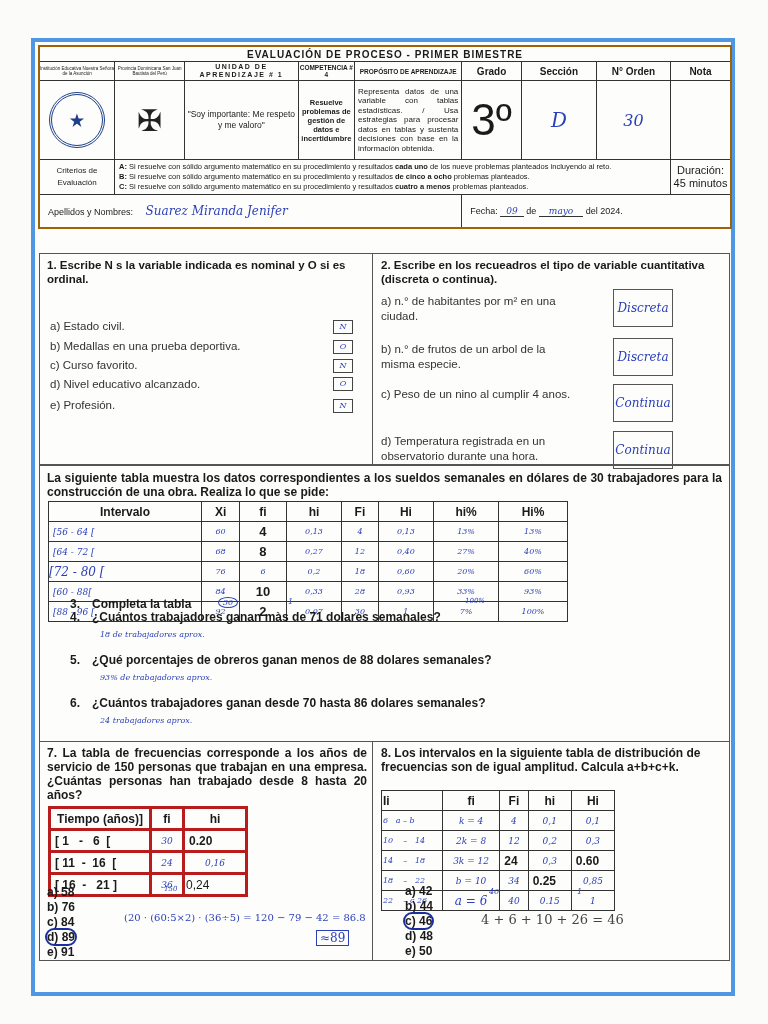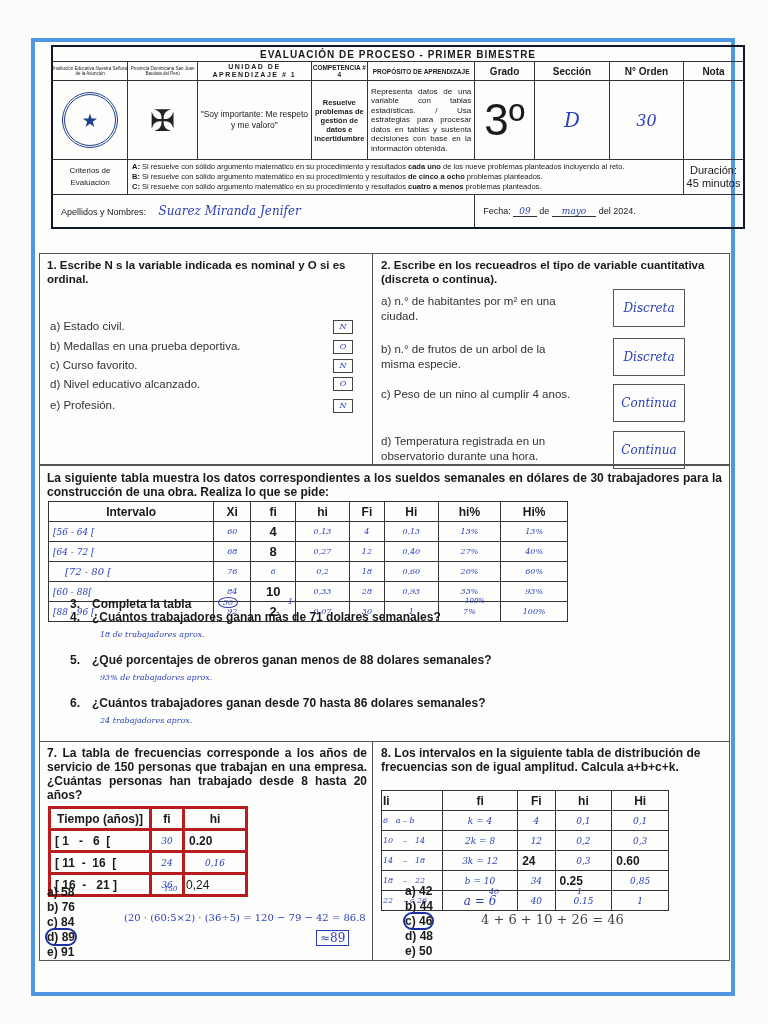--- a/index.html
+++ b/index.html
@@ -2,21 +2,21 @@
 <html><head>
 <meta charset="utf-8">
 <style>
   html, body { margin:0; padding:0; }
   body { width:768px; height:1024px; background:#fbfbfa; position:relative; overflow:hidden;
          font-family:"Liberation Sans", sans-serif; color:#1a1a1a; }
   .frame { position:absolute; left:31px; top:38px; width:704px; height:958px;
            border:4px solid #4f97e3; box-sizing:border-box; background:#fdfdfc; }
   .hand { font-family:"DejaVu Serif", serif; font-style:italic; color:#2a3fb8; }
   table { border-collapse:collapse; }
-  .hdr { position:absolute; left:38px; top:45px; width:694px; border:2px solid #0f172a;margin-left:13px; }
+  .hdr { position:absolute; left:38px; top:45px; width:694px; border:2px solid #a16207; }
   .hdr td { border:1px solid #333; text-align:center; vertical-align:middle; padding:0; }
   .title-row td { font-weight:bold; font-size:10px; letter-spacing:1px; height:14px; }
   .small-hdr { font-size:4.5px; line-height:5px; }
   .col-hdr { font-size:8px; font-weight:bold; height:18px; }
   .col-hdr.big { font-size:10px; }
   .unidad { font-size:7px; font-weight:bold; letter-spacing:1.5px; line-height:8px; }
   .comp { font-size:6.5px; font-weight:bold; line-height:7px; }
   .logos-row td { height:76px; }
   .proposito { font-size:8px; text-align:justify !important; padding:1px 3px !important; line-height:9.5px; }
   .resuelve { font-size:7.5px; font-weight:bold; line-height:9px; }
@@ -25,21 +25,21 @@
   .hand-lg { font-size:20px; }
   .crit-label { font-size:8px; line-height:12px; }
   .crit { font-size:7.5px; text-align:left !important; padding:2px 4px !important; line-height:10px; vertical-align:top !important; }
   .duracion { font-size:11px; line-height:13px; }
   .name-row td { height:32px; font-size:9px; text-align:left; padding-left:8px; }
   .sec { position:absolute; border:1.5px solid #555; box-sizing:border-box; }
   .q-title { font-weight:bold; font-size:11.5px; line-height:14px; }
   .item { position:absolute; font-size:11.5px; color:#333; }
   .ansbox { position:absolute; width:20px; height:14px; border:1.5px solid #444; box-sizing:border-box;
             font-size:8px; text-align:center; line-height:12px; }
-  .ansbox2 { position:absolute; width:72px; height:38px; border:1.5px solid #555; box-sizing:border-box;
+  .ansbox2 { position:absolute; width:60px; height:38px; border:1.5px solid #555; box-sizing:border-box;
              font-size:12px; display:flex; align-items:center; justify-content:center; }
   .t3 td, .t3 th { border:1px solid #333; height:17px; font-size:11px; }
   .t3 th { font-weight:bold; font-size:12px; }
   .t3 td.h { font-size:8px; text-align:center; }
   .t7 td, .t7 th { border:3px solid #b91c1c; height:17px; font-size:12px; }
   .t8 td, .t8 th { border:1px solid #333; height:17px; font-size:12px; }
   .opt { position:absolute; font-size:12px; font-weight:bold; }
   .logo { width:50px; height:50px; border-radius:50%; border:3px double #1f3f8a; display:inline-flex;
           align-items:center; justify-content:center; color:#1f3f8a; font-weight:bold; font-size:16px; }
 </style>
@@ -167,21 +167,21 @@
           <td class="hand h" style="text-align:left;padding-left:4px;font-size:9px;">[64 - 72 [</td>
           <td class="hand h" style="">68</td>
           <td class="" style="text-align:center;font-weight:bold;font-size:13px;">8</td>
           <td class="hand h" style="">0,27</td>
           <td class="hand h" style="">12</td>
           <td class="hand h" style="">0,40</td>
           <td class="hand h" style="">27%</td>
           <td class="hand h" style="">40%</td>
         </tr>
         <tr>
-          <td class="hand h" style="text-align:left;padding-left:16px;font-size:10px;">[72 - 80 [</td>
+          <td class="hand h" style="text-align:left;padding-left:0;font-size:12px;">[72 - 80 [</td>
           <td class="hand h" style="">76</td>
           <td class="hand h" style="">6</td>
           <td class="hand h" style="">0,2</td>
           <td class="hand h" style="">18</td>
           <td class="hand h" style="">0,60</td>
           <td class="hand h" style="">20%</td>
           <td class="hand h" style="">60%</td>
         </tr>
         <tr>
           <td class="hand h" style="text-align:left;padding-left:4px;font-size:9px;">[60 - 88[</td>
@@ -252,21 +252,21 @@
   <div class="hand" style="position:absolute;left:276px;top:188px;font-size:12px;border:1px solid #2a3fb8;padding:0 3px;font-style:normal;">≈89</div>
 <div class="opt" style="left:7px;top:143px;">a)  58</div>
     <div class="opt" style="left:7px;top:158px;">b)  76</div>
     <div class="opt" style="left:7px;top:173px;">c)  84</div>
     <div class="opt" style="left:7px;top:188px;outline:2px solid #1d2f9e;border-radius:8px;">d)  89</div>
     <div class="opt" style="left:7px;top:203px;">e)  91</div>
   </div>
 
 <div class="sec" style="left:372px;top:741px;width:358px;height:220px;">
   <div class="q-title" style="position:absolute;left:8px;top:4px;width:340px;font-size:12px;">8.  Los intervalos en la siguiente tabla de distribución de frecuencias son de igual amplitud. Calcula a+b+c+k.</div>
-  <table class="t8" style="position:absolute;left:8px;top:48px;width:288px;">
+  <table class="t8" style="position:absolute;left:8px;top:48px;width:234px;">
     <tbody>
         <tr>
       <th style="width:58px;text-align:left;">Ii</th>
       <th>fi</th>
       <th>Fi</th>
       <th>hi</th>
       <th>Hi</th>
     </tr>
     </tbody>
       <tbody id="t8body">

